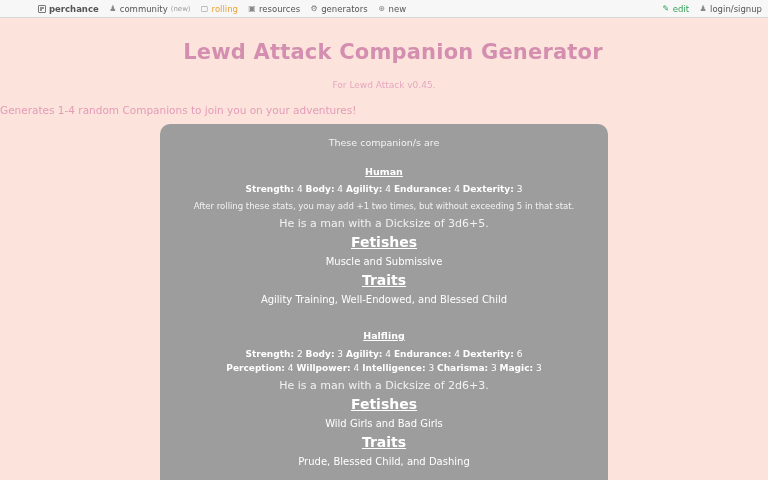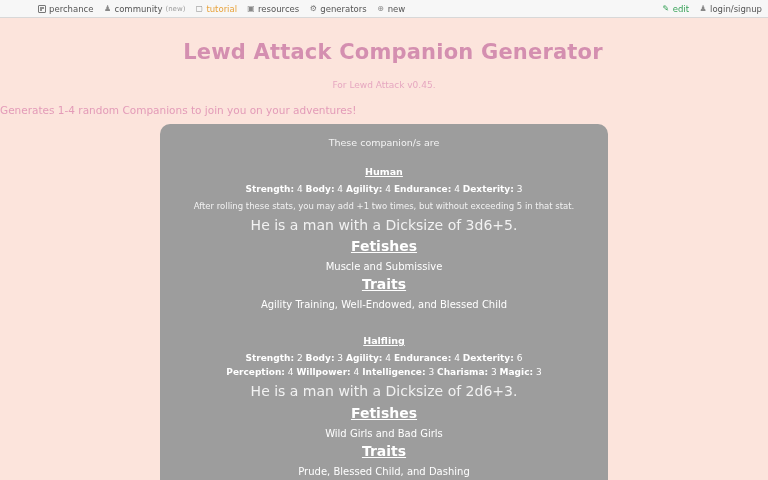--- a/index.html
+++ b/index.html
@@ -24,21 +24,21 @@
     color: #555;
     gap: 0;
   }
   .nav-left { display: flex; align-items: center; gap: 10px; }
   .nav-right { margin-left: auto; display: flex; align-items: center; gap: 10px; }
   .nav-item {
     display: flex; align-items: center; gap: 3px;
     color: #555; text-decoration: none;
     white-space: nowrap;
   }
-  .nav-item.brand { color: #555; font-weight: normal; padding-left: 32px; }
+  .nav-item.brand { color: #555; font-weight: bold; padding-left: 32px; }
   .nav-item.tutorial { color: #e8a33d; }
   .nav-item.edit { color: #3aa35a; }
   .badge-new {
     color: #9b9b9b;
     font-size: 7px;
   }
   .ico {
     display: inline-block;
     width: 8px; height: 8px;
     line-height: 8px;
@@ -117,21 +117,21 @@
   }
   .stats { color: #ffffff; }
   .stats b { font-weight: bold; }
   .stats .v { font-weight: normal; }
   .note {
     font-size: 8.5px;
     margin-top: 3px;
     color: #f2f2f2;
   }
   .desc {
-    font-size: 14px;
+    font-size: 11px;
     margin-top: 1px;
     color: #f2f2f2;
   }
   .section-head {
     font-weight: bold;
     text-decoration: underline;
     font-size: 14px;
   }
   .section-body { font-size: 10px; margin-top: 1px; }
   .gap { height: 10px; }
@@ -148,21 +148,21 @@
     </a>
 
     <a class="nav-item" href="#">
       <span class="ico">♟</span>
       <span>community</span>
       <span class="badge-new">(new)</span>
     </a>
 
     <a class="nav-item tutorial" href="#">
       <span class="ico">▢</span>
-      <span>tutorial</span>
+      <span>rolling</span>
     </a>
 
     <a class="nav-item" href="#">
       <span class="ico">▣</span>
       <span>resources</span>
     </a>
 
     <a class="nav-item" href="#">
       <span class="ico gear">⚙</span>
       <span>generators</span>

